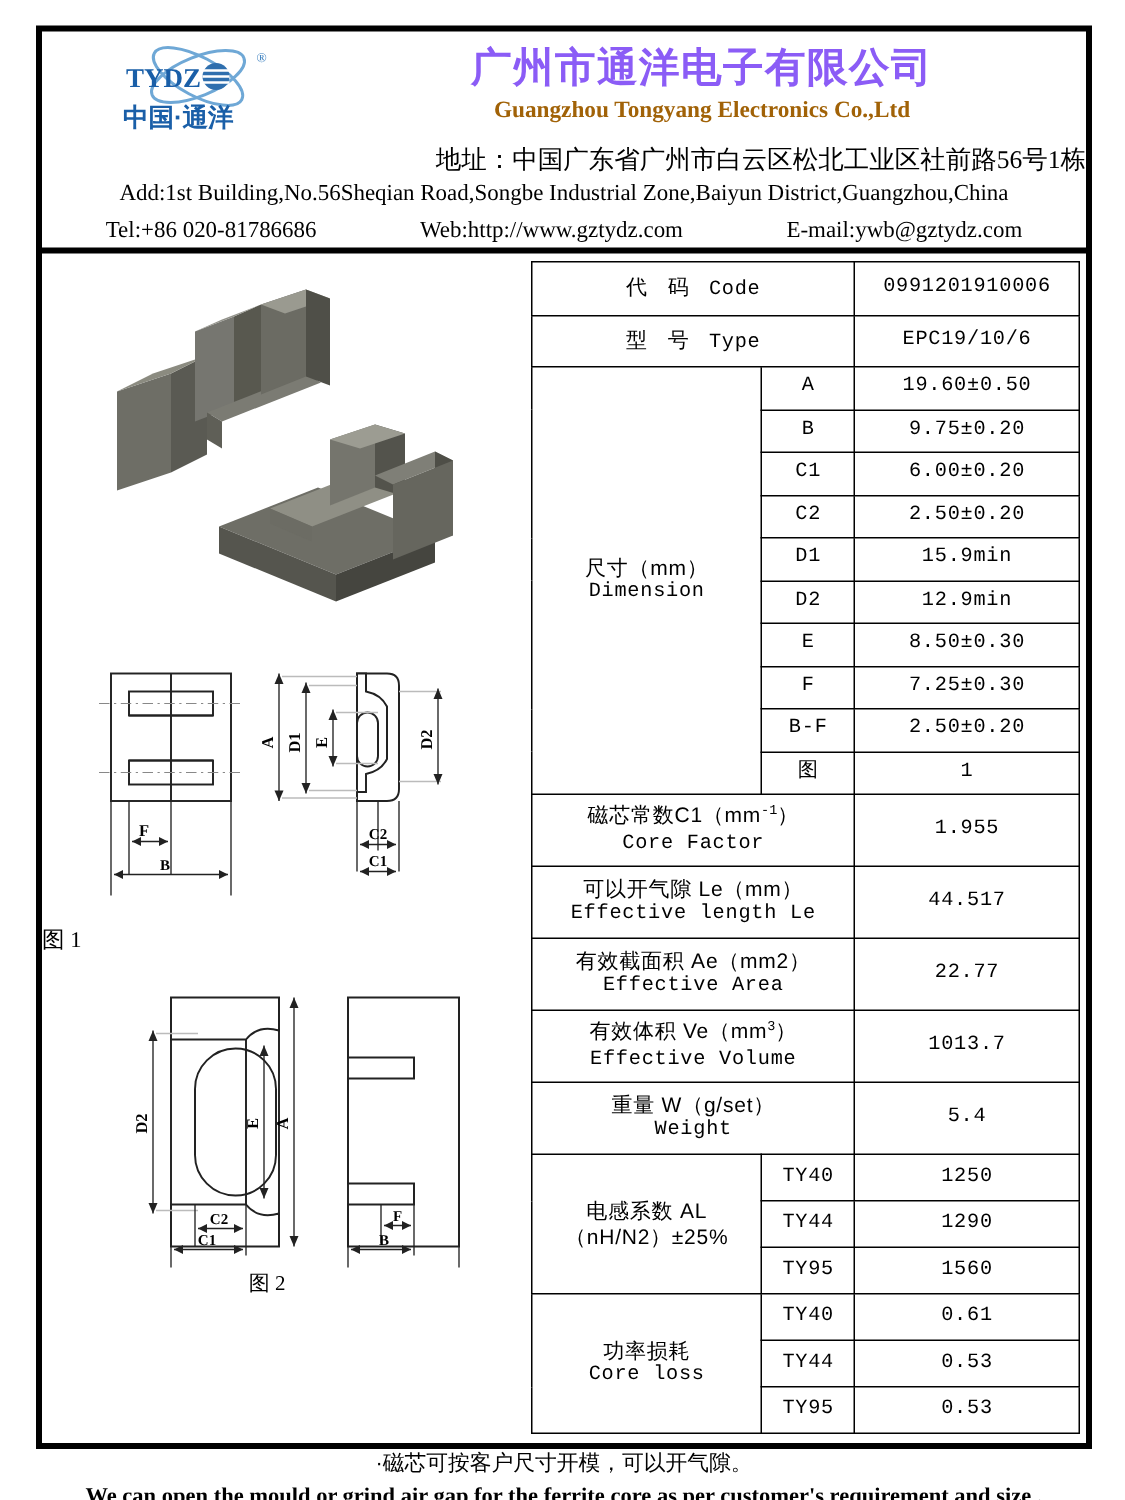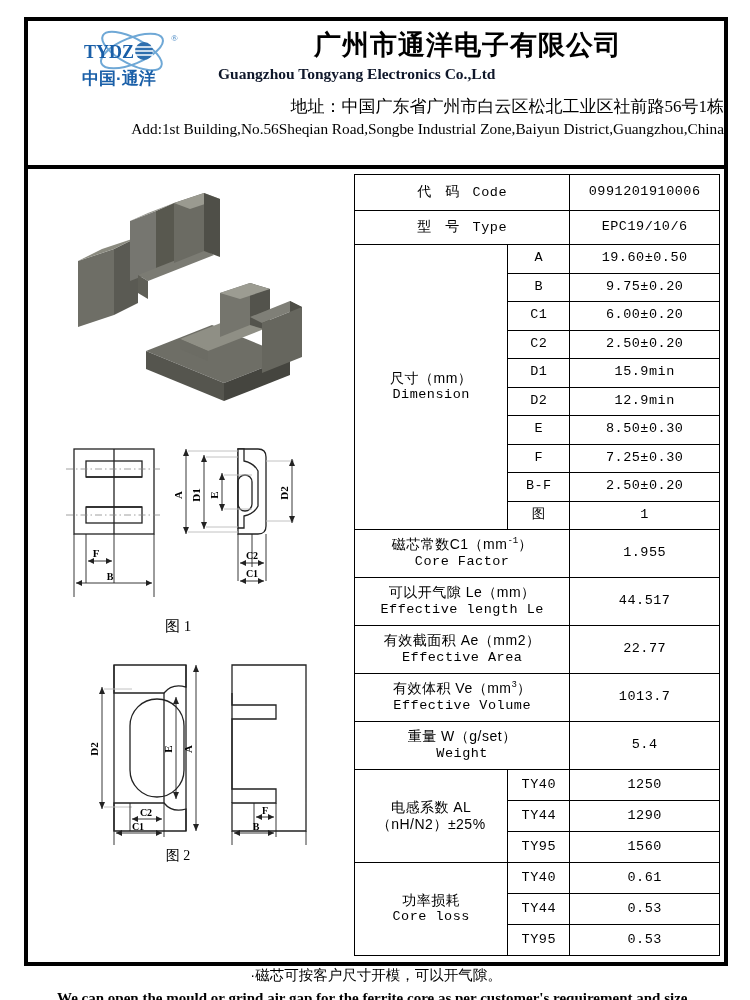--- a/index.html
+++ b/index.html
@@ -5,37 +5,37 @@
   html,body{margin:0;padding:0;background:#fff;}
   body{width:750px;height:1000px;font-family:"Liberation Serif",serif;color:#000;overflow:hidden;}
 
   .page{position:absolute;left:24px;top:17px;width:704px;height:949px;border:4px solid #000;box-sizing:border-box;background:#fff;}
 
   
   .header{position:relative;height:148px;border-bottom:4px solid #000;box-sizing:border-box;}
   .logo{position:absolute;left:44px;top:8px;width:120px;height:62px;}
   .logo svg{display:block;}
   .co-cn{position:absolute;left:190px;top:6px;width:500px;text-align:center;
-         font-family:"Liberation Serif",serif;font-size:27px;font-weight:700;letter-spacing:1px;color:#000000;}
-  .co-en{position:absolute;left:190px;top:44px;width:500px;
-         font-family:"Liberation Serif",serif;font-size:15.5px;font-weight:700;color:#0f172a;}
+         font-family:"Liberation Serif",serif;font-size:27px;font-weight:700;letter-spacing:1px;color:#8b5cf6;}
+  .co-en{position:absolute;left:190px;top:44px;width:500px;text-align:center;
+         font-family:"Liberation Serif",serif;font-size:15.5px;font-weight:700;color:#a16207;}
   .addr-cn{position:absolute;left:0;top:74px;width:100%;text-align:right;font-size:17px;font-family:"Liberation Serif",serif;}
-  .addr-en{position:absolute;left:0;top:99px;width:100%;text-align:right;font-size:15.3px;font-family:"Liberation Serif",serif;}
+  .addr-en{position:absolute;left:0;top:99px;width:100%;text-align:center;font-size:15.3px;font-family:"Liberation Serif",serif;}
   .contact{position:absolute;left:0;top:124px;width:100%;display:flex;justify-content:space-around;
            font-size:15.3px;font-family:"Liberation Serif",serif;padding:0 8px;box-sizing:border-box;}
 
   
   .body-wrap{position:relative;height:797px;}
 
   .left-col{position:absolute;left:0;top:0;width:322px;height:100%;}
   .right-col{position:absolute;left:322px;top:0;right:0;height:100%;padding:5px 4px 0 4px;box-sizing:border-box;}
 
   .photo{position:absolute;left:6px;top:6px;width:312px;height:232px;}
   .fig1{position:absolute;left:24px;top:262px;width:290px;height:185px;}
-  .fig1cap{position:absolute;left:0;top:448px;width:300px;text-align:center;font-size:15px;font-family:"Liberation Serif",serif;}
+  .fig1cap{position:absolute;left:0;top:448px;width:300px;text-align:left;font-size:15px;font-family:"Liberation Serif",serif;}
   .fig2{position:absolute;left:40px;top:484px;width:270px;height:192px;}
   .fig2cap{position:absolute;left:0;top:678px;width:300px;text-align:center;font-size:14px;font-family:"Liberation Serif",serif;}
 
   
   table.spec{border-collapse:collapse;width:100%;table-layout:fixed;}
   table.spec td{border:1.6px solid #000;text-align:center;vertical-align:middle;
                 font-family:"Liberation Mono",monospace;font-size:13.5px;padding:0;line-height:1.25;}
   table.spec td.lbl{font-size:14px;}
   .cn{font-family:"Liberation Sans",sans-serif;font-size:14px;letter-spacing:.5px;}
   .cn.sp{letter-spacing:5px;margin-top:20px;}
@@ -60,20 +60,25 @@
         <text x="12" y="29" font-family="Liberation Serif, serif" font-size="18" font-weight="700" fill="#1a5fa8">TYDZ</text>
         <text x="99" y="12" font-family="Liberation Serif, serif" font-size="9" fill="#3a7fbf">®</text>
         <text x="10" y="55" font-family="Liberation Sans, sans-serif" font-size="17" font-weight="700" fill="#1a5fa8">中国·通洋</text>
       </svg>
     </div>
 
     <div class="co-cn">广州市通洋电子有限公司</div>
     <div class="co-en">Guangzhou Tongyang Electronics Co.,Ltd</div>
     <div class="addr-cn">地址：中国广东省广州市白云区松北工业区社前路56号1栋</div>
     <div class="addr-en">Add:1st Building,No.56Sheqian Road,Songbe Industrial Zone,Baiyun District,Guangzhou,China</div>
+    <div class="contact">
+      <span>Tel:+86 020-81786686</span>
+      <span>Web:http://www.gztydz.com</span>
+      <span>E-mail:ywb@gztydz.com</span>
+    </div>
   </div>
 
   <div class="body-wrap">
 
     <div class="left-col">
 
       <svg class="photo" viewBox="0 0 312 232">
         <rect width="312" height="232" fill="#fff"></rect>
         <g>
           <polygon points="44,86 80,74 80,140 44,152" fill="#6e6e66"></polygon>

